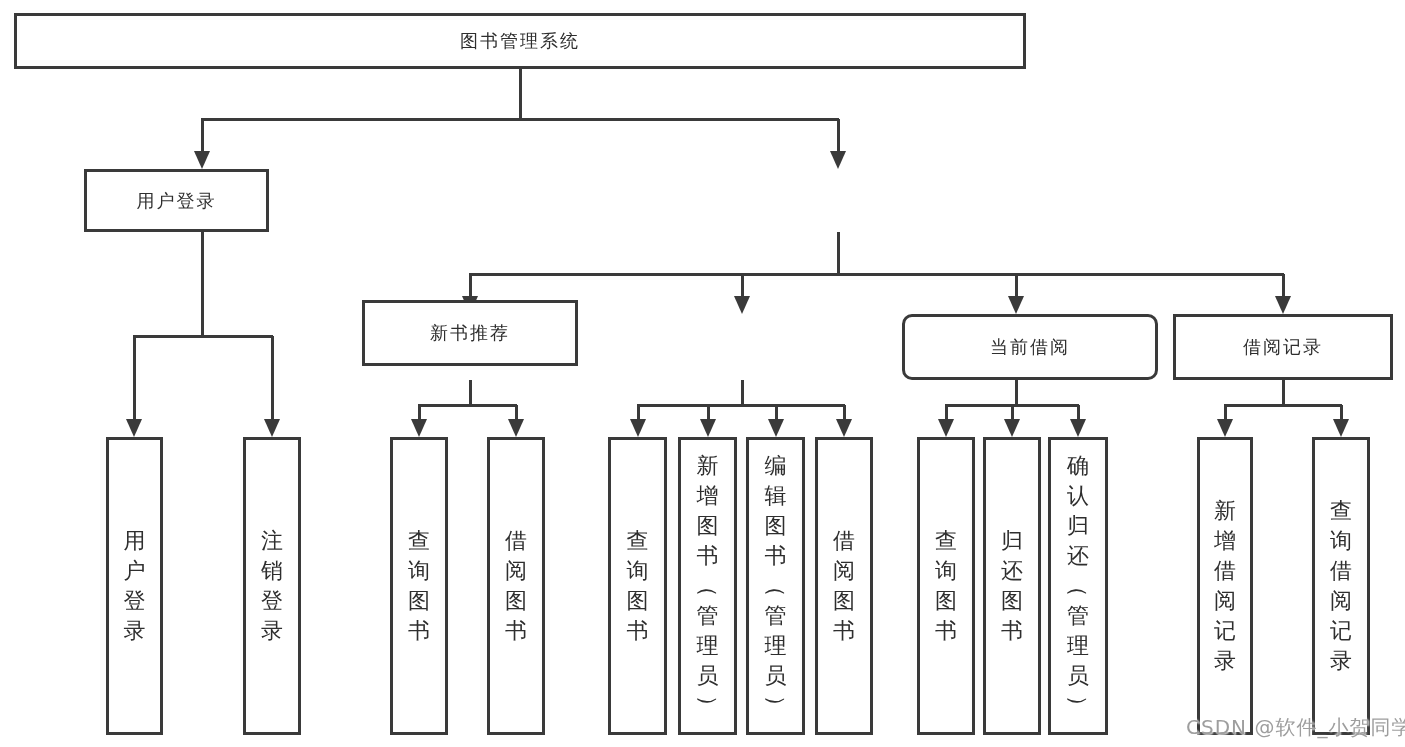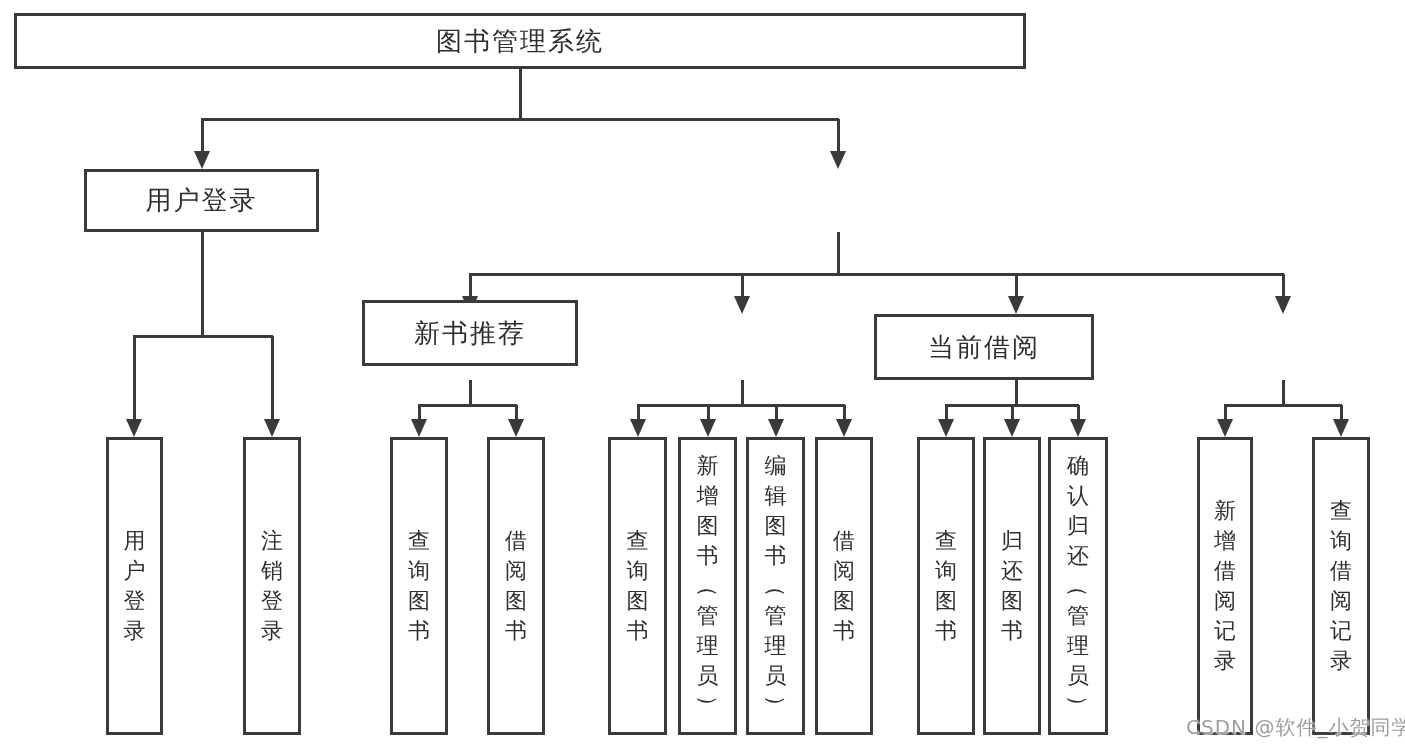--- a/index.html
+++ b/index.html
@@ -19,21 +19,21 @@
     position: absolute;
     box-sizing: border-box;
     background: #ffffff;
     border: 3px solid var(--box-border, #3a3a3a);
     display: flex;
     align-items: center;
     justify-content: center;
     z-index: 2;
   }
   .lbl {
-    font-size: 26px;
+    font-size: 18px;
     color: var(--text, #2e2e2e);
     letter-spacing: 2px;
     white-space: nowrap;
   }
   .vlbl {
     display: flex;
     flex-direction: column;
     align-items: center;
     font-size: 22px;
     color: var(--text, #2e2e2e);
@@ -73,29 +73,32 @@
 </style>
 </head>
 <body>
 
 <div class="stage" id="stage">
 
   <div class="box" style="left:14px; top:13px; width:1012px; height:56px;">
     <span class="lbl">图书管理系统</span>
   </div>
 
-  <div class="box" style="left:84px; top:169px; width:235px; height:63px;">
+  <div class="box" style="left:84px; top:169px; width:185px; height:63px;">
     <span class="lbl">用户登录</span>
   </div>
 
   <div class="box" style="left:362px; top:300px; width:216px; height:66px;">
     <span class="lbl">新书推荐</span>
   </div>
-  <div class="box" style="left:874px; top:314px; width:220px; height:66px;">
+  <div class="box" style="left:902px; top:314px; width:256px; height:66px;border-radius:10px;">
     <span class="lbl">当前借阅</span>
+  </div>
+  <div class="box" style="left:1173px; top:314px; width:220px; height:66px;">
+    <span class="lbl">借阅记录</span>
   </div>
 
   <div class="box" style="left:106px; top:437px; width:57px; height:298px;">
     <span class="vlbl">
         <span class="vchar">用</span>
         <span class="vchar">户</span>
         <span class="vchar">登</span>
         <span class="vchar">录</span>
       </span>
   </div>

